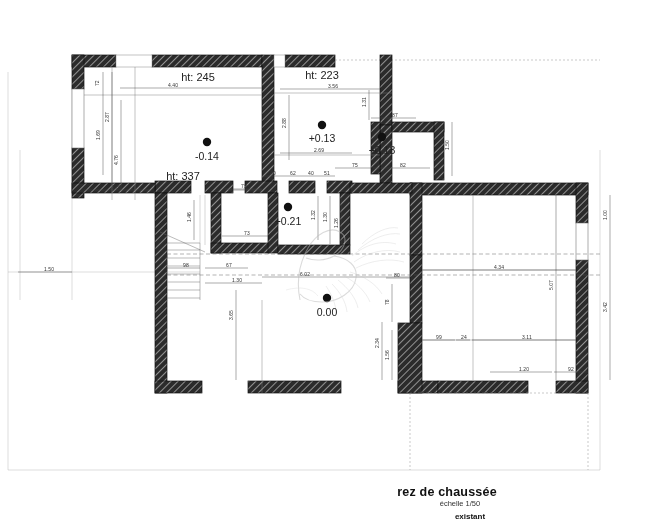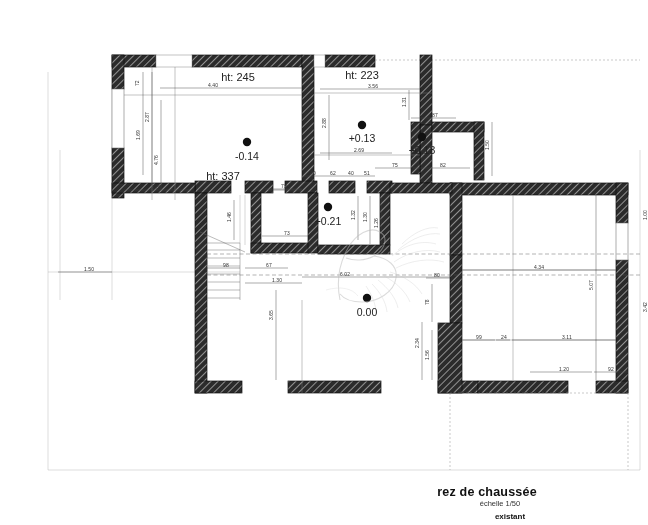--- a/index.html
+++ b/index.html
@@ -1,18 +1,18 @@
 <!DOCTYPE html>
 <html><head>
 <meta charset="utf-8">
 <style>
   html,body{margin:0;padding:0;background:#ffffff;}
   body{width:648px;height:525px;position:relative;overflow:hidden;
        font-family:"Liberation Sans",sans-serif;color:#1a1a1a;}
-  #plan{position:absolute;inset:0;margin-left:40px;}
+  #plan{position:absolute;inset:0;}
   svg{display:block;}
 
   .lbl{font-family:"Liberation Sans",sans-serif;fill:#222;}
   .ht{font-size:11px;}
   .lvl{font-size:10.5px;}
   .dim{font-size:5px;fill:#333;letter-spacing:.1px;}
   .dimv{font-size:5px;fill:#333;}
   .title{font-size:12.5px;font-weight:bold;fill:#111;letter-spacing:.2px;}
   .sub{font-size:7.5px;fill:#333;}
   .sub2{font-size:8px;font-weight:bold;fill:#111;}

